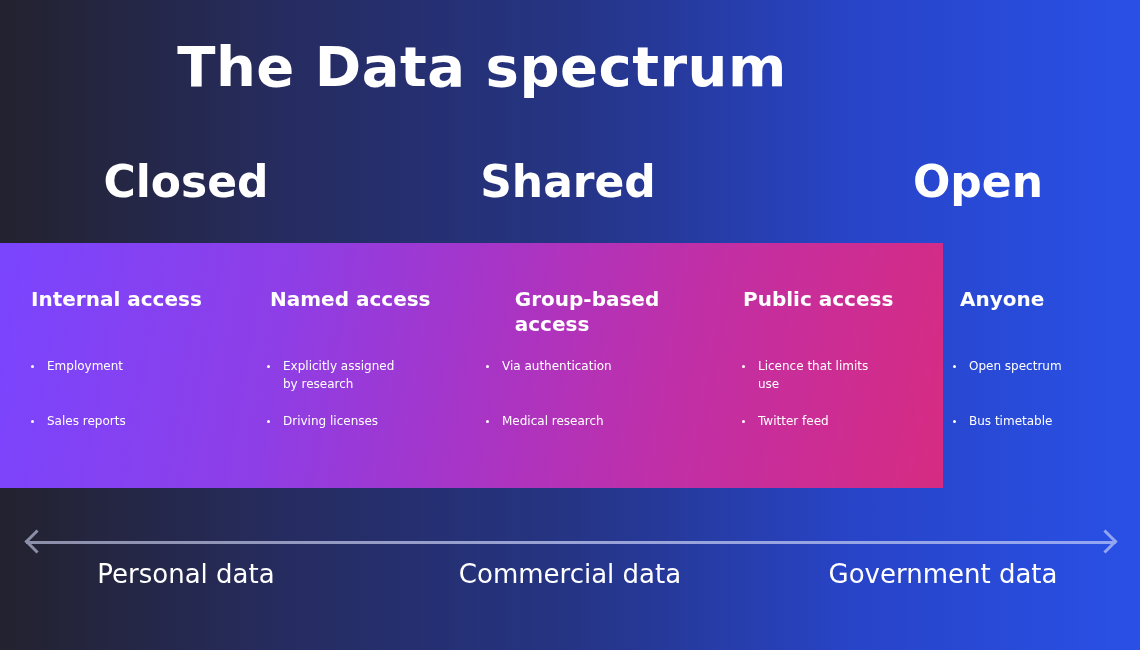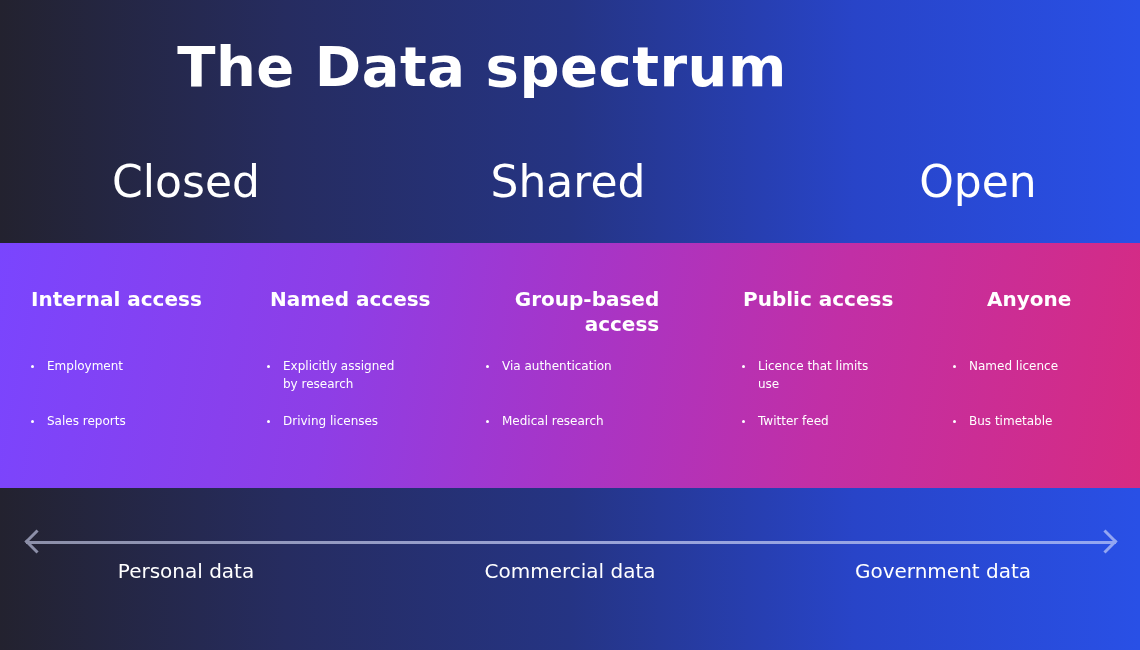--- a/index.html
+++ b/index.html
@@ -7,54 +7,54 @@
       width: 1140px; height: 650px; overflow: hidden; position: relative;
       font-family: "DejaVu Sans", "Liberation Sans", sans-serif;
       color: #ffffff;
       background: linear-gradient(90deg, #23222f 0%, #262c60 25%, #253484 50%, #2844c8 75%, #2950e6 100%);
     }
     .title {
       position: absolute; left: 0; width: 964px; top: 34px;
       text-align: center; font-weight: bold; font-size: 56px; letter-spacing: 0.5px;
     }
     .cat {
-      position: absolute; top: 156px; font-weight: normal; font-size: 44px;
+      position: absolute; top: 156px; font-weight: bold; font-size: 44px;
       transform: translateX(-50%); white-space: nowrap;
     }
     .band {
-      position: absolute; left: 0; top: 243px; width: 1140px; height: 245px;
+      position: absolute; left: 0; top: 243px; width: 943px; height: 245px;
       background: linear-gradient(100deg, #7a45fe 0%, #8e3ee6 30%, #a635c8 50%, #c12fa6 72%, #d62b82 100%);
     }
     .col { position: absolute; top: 0; }
     .col-head {
       position: absolute; top: 44px; font-weight: bold; font-size: 20px; line-height: 25px;
       white-space: nowrap;
     }
-    .col-head.center { text-align: right; transform: translateX(-50%); }
+    .col-head.center { text-align: left; transform: translateX(-50%); }
     .bullets { position: absolute; top: 114px; margin: 0; padding: 0; list-style: none; }
     .bullets li {
       position: absolute; left: 0; font-size: 12px; line-height: 18px; white-space: nowrap;
       padding-left: 16px;
     }
     .bullets li::before {
       content: ""; position: absolute; left: 0; top: 8px; width: 3px; height: 3px;
       border-radius: 50%; background: #ffffff;
     }
     .axis {
       position: absolute; left: 26px; top: 541px; width: 1090px; height: 3px;
       background: linear-gradient(90deg, #8c8fa8 0%, #9aa3d6 50%, #93a6f2 100%);
     }
     .arrow-left, .arrow-right {
       position: absolute; top: 533px; width: 14px; height: 14px;
       border-top: 3px solid; border-left: 3px solid;
     }
     .arrow-left { left: 28px; transform: rotate(-45deg); border-color: #8c8fa8; }
     .arrow-right { left: 1097px; transform: rotate(135deg); border-color: #93a6f2; }
     .axis-label {
-      position: absolute; top: 559px; font-size: 20px; transform: translateX(-50%);
+      position: absolute; top: 559px; font-size: 26px; transform: translateX(-50%);
       white-space: nowrap;
     }
   </style>
 </head>
 <body>
 
 <div class="title">The Data spectrum</div>
 
 <div class="cat" style="left:186px">Closed</div>
 <div class="cat" style="left:568px">Shared</div>
@@ -90,23 +90,23 @@
 
   <div class="col" style="left:742px">
     <div class="col-head" style="left:1px">Public access</div>
     <ul class="bullets">
       <li style="top:0"><span>Licence that limits</span><br><span>use</span></li>
       <li style="top:55px"><span>Twitter feed</span></li>
     </ul>
   </div>
 
   <div class="col" style="left:953px">
-    <div class="col-head" style="left:34px">Anyone</div>
+    <div class="col-head" style="left:7px">Anyone</div>
     <ul class="bullets">
-      <li style="top:0"><span>Named licence</span></li>
+      <li style="top:0"><span>Open spectrum</span></li>
       <li style="top:55px"><span>Bus timetable</span></li>
     </ul>
   </div>
 
 </div>
 
 <div class="axis"></div>
 <div class="arrow-left"></div>
 <div class="arrow-right"></div>
 

